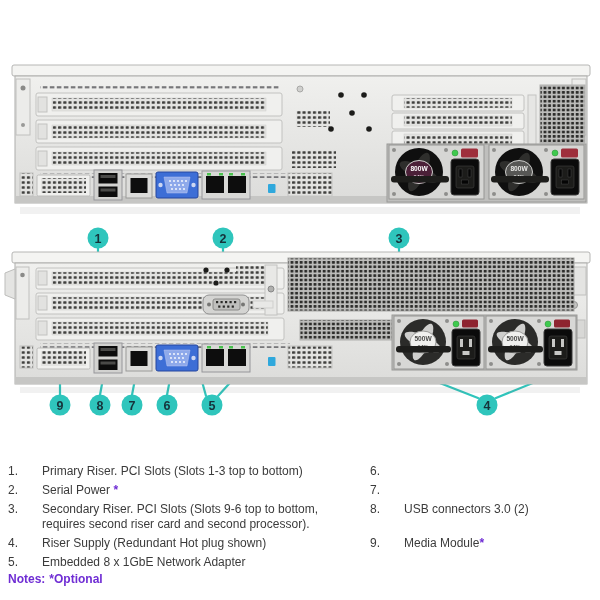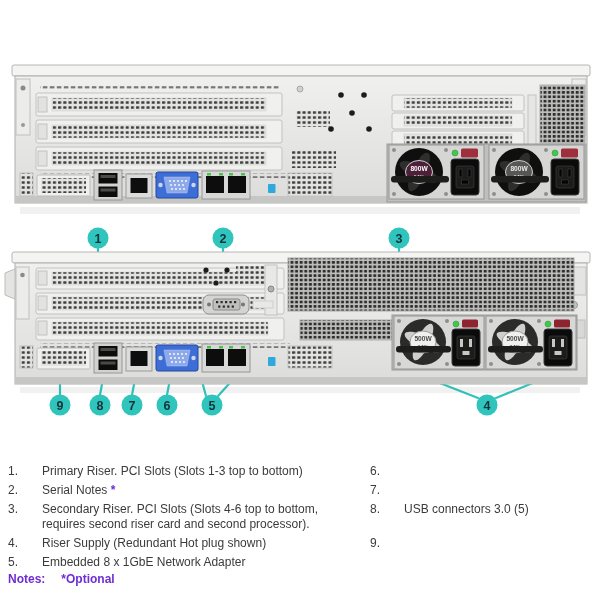--- a/index.html
+++ b/index.html
@@ -22,21 +22,21 @@
   .lcol{display:flex;flex-direction:column;}
   .lcol.left{width:362px;flex:none;}
   .lcol.right{flex:1;}
   .lrow{display:flex;margin-bottom:4.5px;}
   .lnum{width:34px;flex:none;}
   .ltext{flex:1;padding-right:6px;}
   .opt{color:var(--purple);font-weight:bold;}
   .row9{margin-top:14.5px;}
   .notes{position:absolute;left:8px;top:572px;color:var(--purple);font-size:12px;}
   .notes-label{font-weight:bold;}
-  .notes-text{font-weight:bold;margin-left:16px;}
+  .notes-text{font-weight:bold;margin-left:4px;}
 </style>
 </head>
 <body>
 
 <div class="stage">
 
   <svg id="fig1" width="600" height="170" viewBox="0 0 600 170">
     <defs>
       <pattern id="pfA" width="5.2" height="5" patternUnits="userSpaceOnUse">
         <rect width="5.2" height="5" fill="#e3e3e1"></rect>
@@ -448,48 +448,49 @@
   </svg>
 
   <div class="legend">
     <div class="lcol left">
       <div class="lrow">
         <span class="lnum">1.</span>
         <span class="ltext"><span>Primary Riser. PCI Slots (Slots 1-3 top to bottom)</span><span class="opt"></span></span>
       </div>
       <div class="lrow">
         <span class="lnum">2.</span>
-        <span class="ltext"><span>Serial Notes </span><span class="opt">*</span></span>
+        <span class="ltext"><span>Serial Power </span><span class="opt">*</span></span>
       </div>
       <div class="lrow">
         <span class="lnum">3.</span>
-        <span class="ltext"><span>Secondary Riser. PCI Slots (Slots 4-6 top to bottom, requires second riser card and second processor).</span><span class="opt"></span></span>
+        <span class="ltext"><span>Secondary Riser. PCI Slots (Slots 9-6 top to bottom, requires second riser card and second processor).</span><span class="opt"></span></span>
       </div>
       <div class="lrow">
         <span class="lnum">4.</span>
         <span class="ltext"><span>Riser Supply  (Redundant Hot plug shown)</span><span class="opt"></span></span>
       </div>
       <div class="lrow">
         <span class="lnum">5.</span>
         <span class="ltext"><span>Embedded 8 x 1GbE Network Adapter</span><span class="opt"></span></span>
       </div>
     </div>
     <div class="lcol right">
       <div class="lrow">
         <span class="lnum">6.</span>
       </div>
       <div class="lrow">
         <span class="lnum">7.</span>
       </div>
       <div class="lrow">
         <span class="lnum">8.</span>
-        <span class="ltext"><span>USB connectors 3.0 (5)</span><span class="opt"></span></span>
+        <span class="ltext"><span>USB connectors 3.0 (2)</span><span class="opt"></span></span>
       </div>
       <div class="lrow row9">
         <span class="lnum">9.</span>
+        <span class="ltext"><span>Media Module</span><span class="opt">*</span></span>
       </div>
     </div>
   </div>
 
   <div class="notes">
     <span class="notes-label">Notes:</span><span class="notes-text">*Optional</span>
   </div>
 
 </div>
 

